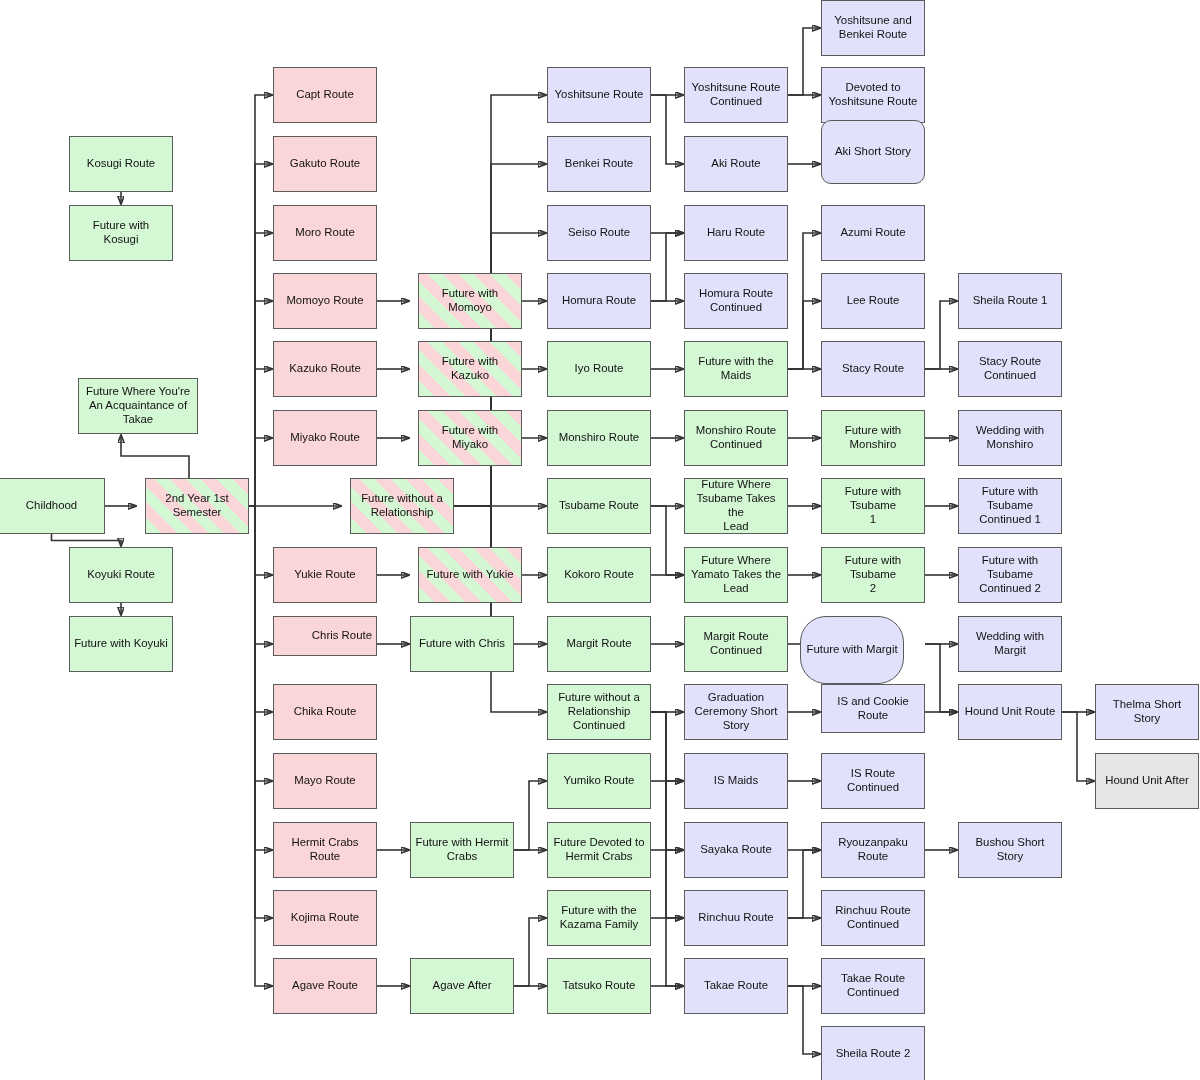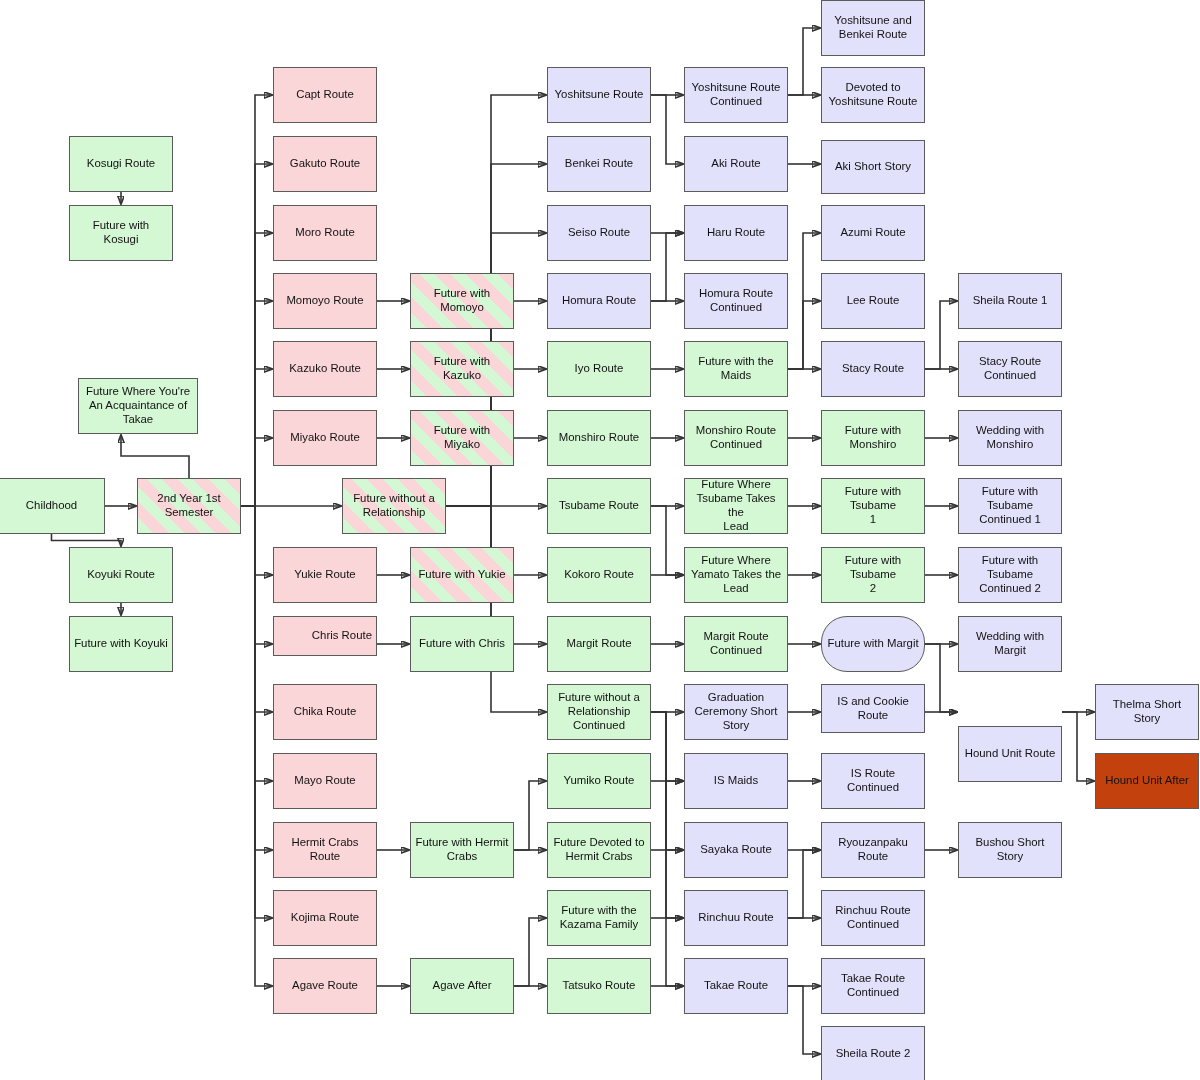--- a/index.html
+++ b/index.html
@@ -43,28 +43,29 @@
   }
   .node .lbl{
     display:block;
     width:100%;
     white-space:pre-line;
   }
   
   .fill-green   { background:#d4f7d4; }
   .fill-pink    { background:#fbd6d8; }
   .fill-lav     { background:#e2e1fb; }
-  .fill-gray    { background:#c2410c; }
+  .fill-gray    { background:#e5e5e5; }
   .fill-stripe  {
     background:
       repeating-linear-gradient(
         45deg,
         #d4f7d4 0px, #d4f7d4 11px,
         #fbd6d8 11px, #fbd6d8 22px
       );
+    margin-left: 8px;
   }
 </style>
 </head>
 <body>
 
 <div id="canvas">
 
   <svg id="edges" viewBox="0 0 1200 1080">
     <defs>
       <marker id="arrow" markerWidth="9" markerHeight="9" refX="8" refY="3.2" orient="auto" markerUnits="userSpaceOnUse">
@@ -352,21 +353,21 @@
         <span class="lbl">Takae Route</span>
       </div>
       <div class="node fill-lav" style="left: 821px; top: 0px; width: 104px; height: 56px;">
         <span class="lbl">Yoshitsune and
 Benkei Route</span>
       </div>
       <div class="node fill-lav" style="left: 821px; top: 67px; width: 104px; height: 56px;">
         <span class="lbl">Devoted to
 Yoshitsune Route</span>
       </div>
-      <div class="node fill-lav" style="left: 821px; top: 140px; width: 104px; height: 54px;">
+      <div class="node fill-lav" style="left: 821px; top: 120px; width: 104px; height: 64px; border-radius: 10px;">
         <span class="lbl">Aki Short Story</span>
       </div>
       <div class="node fill-lav" style="left: 821px; top: 205px; width: 104px; height: 56px;">
         <span class="lbl">Azumi Route</span>
       </div>
       <div class="node fill-lav" style="left: 821px; top: 273px; width: 104px; height: 56px;">
         <span class="lbl">Lee Route</span>
       </div>
       <div class="node fill-lav" style="left: 821px; top: 341px; width: 104px; height: 56px;">
         <span class="lbl">Stacy Route</span>
@@ -375,21 +376,21 @@
         <span class="lbl">Future with Monshiro</span>
       </div>
       <div class="node fill-green" style="left: 821px; top: 478px; width: 104px; height: 56px;">
         <span class="lbl">Future with Tsubame
 1</span>
       </div>
       <div class="node fill-green" style="left: 821px; top: 547px; width: 104px; height: 56px;">
         <span class="lbl">Future with Tsubame
 2</span>
       </div>
-      <div class="node fill-lav" style="left: 821px; top: 616px; width: 104px; height: 56px; border-radius: 26px;">
+      <div class="node fill-lav" style="left: 800px; top: 616px; width: 104px; height: 68px; border-radius: 26px;">
         <span class="lbl">Future with Margit</span>
       </div>
       <div class="node fill-lav" style="left: 821px; top: 684px; width: 104px; height: 49px;">
         <span class="lbl">IS and Cookie Route</span>
       </div>
       <div class="node fill-lav" style="left: 821px; top: 753px; width: 104px; height: 56px;">
         <span class="lbl">IS Route Continued</span>
       </div>
       <div class="node fill-lav" style="left: 821px; top: 822px; width: 104px; height: 56px;">
         <span class="lbl">Ryouzanpaku Route</span>
@@ -420,21 +421,21 @@
         <span class="lbl">Future with Tsubame
 Continued 1</span>
       </div>
       <div class="node fill-lav" style="left: 958px; top: 547px; width: 104px; height: 56px;">
         <span class="lbl">Future with Tsubame
 Continued 2</span>
       </div>
       <div class="node fill-lav" style="left: 958px; top: 616px; width: 104px; height: 56px;">
         <span class="lbl">Wedding with Margit</span>
       </div>
-      <div class="node fill-lav" style="left: 958px; top: 684px; width: 104px; height: 56px; margin-top: 42px;">
+      <div class="node fill-lav" style="left: 958px; top: 684px; width: 104px; height: 56px;">
         <span class="lbl">Hound Unit Route</span>
       </div>
       <div class="node fill-lav" style="left: 958px; top: 822px; width: 104px; height: 56px;">
         <span class="lbl">Bushou Short Story</span>
       </div>
       <div class="node fill-lav" style="left: 1095px; top: 684px; width: 104px; height: 56px;">
         <span class="lbl">Thelma Short Story</span>
       </div>
       <div class="node fill-gray" style="left: 1095px; top: 753px; width: 104px; height: 56px;">
         <span class="lbl">Hound Unit After</span>

